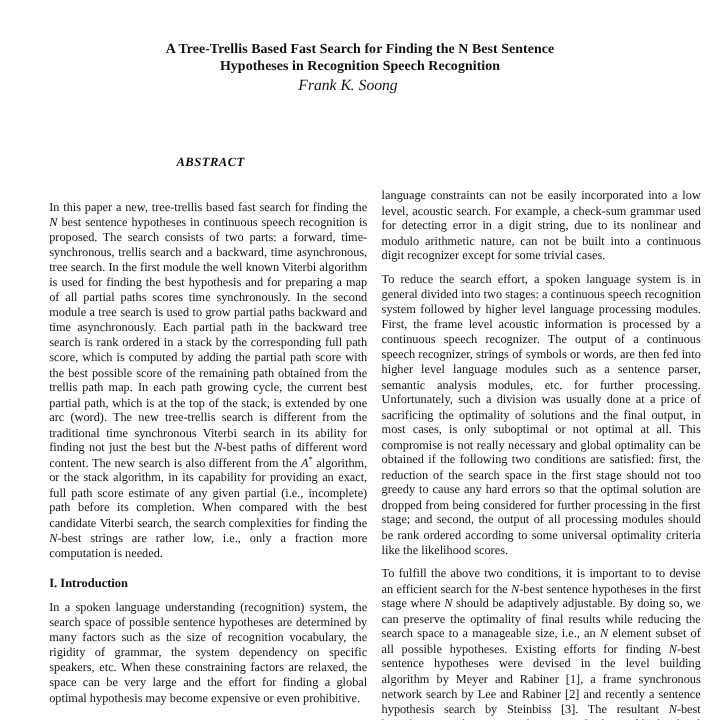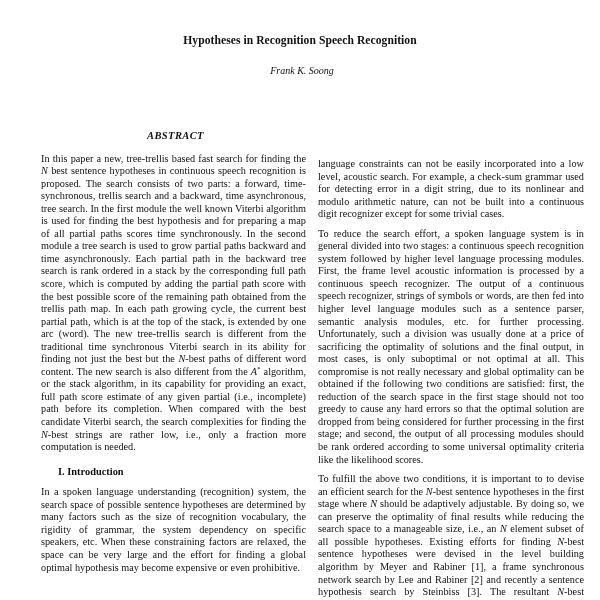--- a/index.html
+++ b/index.html
@@ -5,41 +5,42 @@
   html, body { margin:0; padding:0; }
   body {
     width:600px; height:600px; overflow:hidden; background:#ffffff; position:relative;
     font-family: "Liberation Serif", "DejaVu Serif", serif; color:#111;
   }
   .title {
     position:absolute; left:0; width:600px; top:34px; text-align:center;
     font-weight:bold; font-size:11.6px; line-height:14px; letter-spacing:0.05px;
   }
   .authors {
-    position:absolute; left:16px; width:572px; top:65px; text-align:center;
-    font-size:10px; line-height:12.6px;
+    position:absolute; left:4px; width:572px; top:65px; text-align:center;
+    font-size:13px; line-height:12.6px;
   }
   .authors .it { font-style:italic; }
   .col {
     position:absolute; font-size:10.25px; line-height:12.55px; text-align:justify;
   }
   .col-left { left:41px; width:265px; top:130px; }
   .col-right { left:318px; width:266px; top:158px; }
   .col p { margin:0 0 7px 0; }
   .abstract-h {
     text-align:center; font-style:italic; font-weight:bold; font-size:10.5px;
-    margin:0 0 10px 0; letter-spacing:0.4px; padding-left:4px;
+    margin:0 0 25px 0; letter-spacing:0.4px; padding-left:4px;
   }
-  .section-h { font-weight:bold; margin:12px 0 8px 17px; font-size:10.4px; }
+  .section-h { font-weight:bold; margin:12px 0 8px 0; font-size:10.4px; }
   sup { font-size:7px; line-height:0; }
 </style>
 </head>
 <body>
 
 <div class="title">
+  <div>A Tree-Trellis Based Fast Search for Finding the N Best Sentence</div>
   <div>Hypotheses in Recognition Speech Recognition</div>
 </div>
 
 <div class="authors">
   <div class="it">Frank K. Soong</div>
 </div>
 
 <div class="col col-left">
   <div class="abstract-h">ABSTRACT</div>
   <p><span>In this paper a new, tree-trellis based fast search for finding the </span><i>N</i><span> best sentence hypotheses in continuous speech recognition is proposed.  The search consists of two parts: a forward, time-synchronous, trellis search and a backward, time asynchronous, tree search.  In the first module the well known Viterbi algorithm is used for finding the best hypothesis and for preparing a map of all partial paths scores time synchronously.  In the second module a tree search is used to grow partial paths backward and time asynchronously.  Each partial path in the backward tree search is rank ordered in a stack by the corresponding full path score, which is computed by adding the partial path score with the best possible score of the remaining path obtained from the trellis path map.  In each path growing cycle, the current best partial path, which is at the top of the stack, is extended by one arc (word).  The new tree-trellis search is different from the traditional time synchronous Viterbi search in its ability for finding not just the best but the </span><i>N</i><span>-best paths of different word content.  The new search is also different from the </span><i>A</i><sup>*</sup><span> algorithm, or the stack algorithm, in its capability for providing an exact, full path score estimate of any given partial (i.e., incomplete) path before its completion.  When compared with the best candidate Viterbi search, the search complexities for finding the </span><i>N</i><span>-best strings are rather low, i.e., only a fraction more computation is needed.</span></p>

